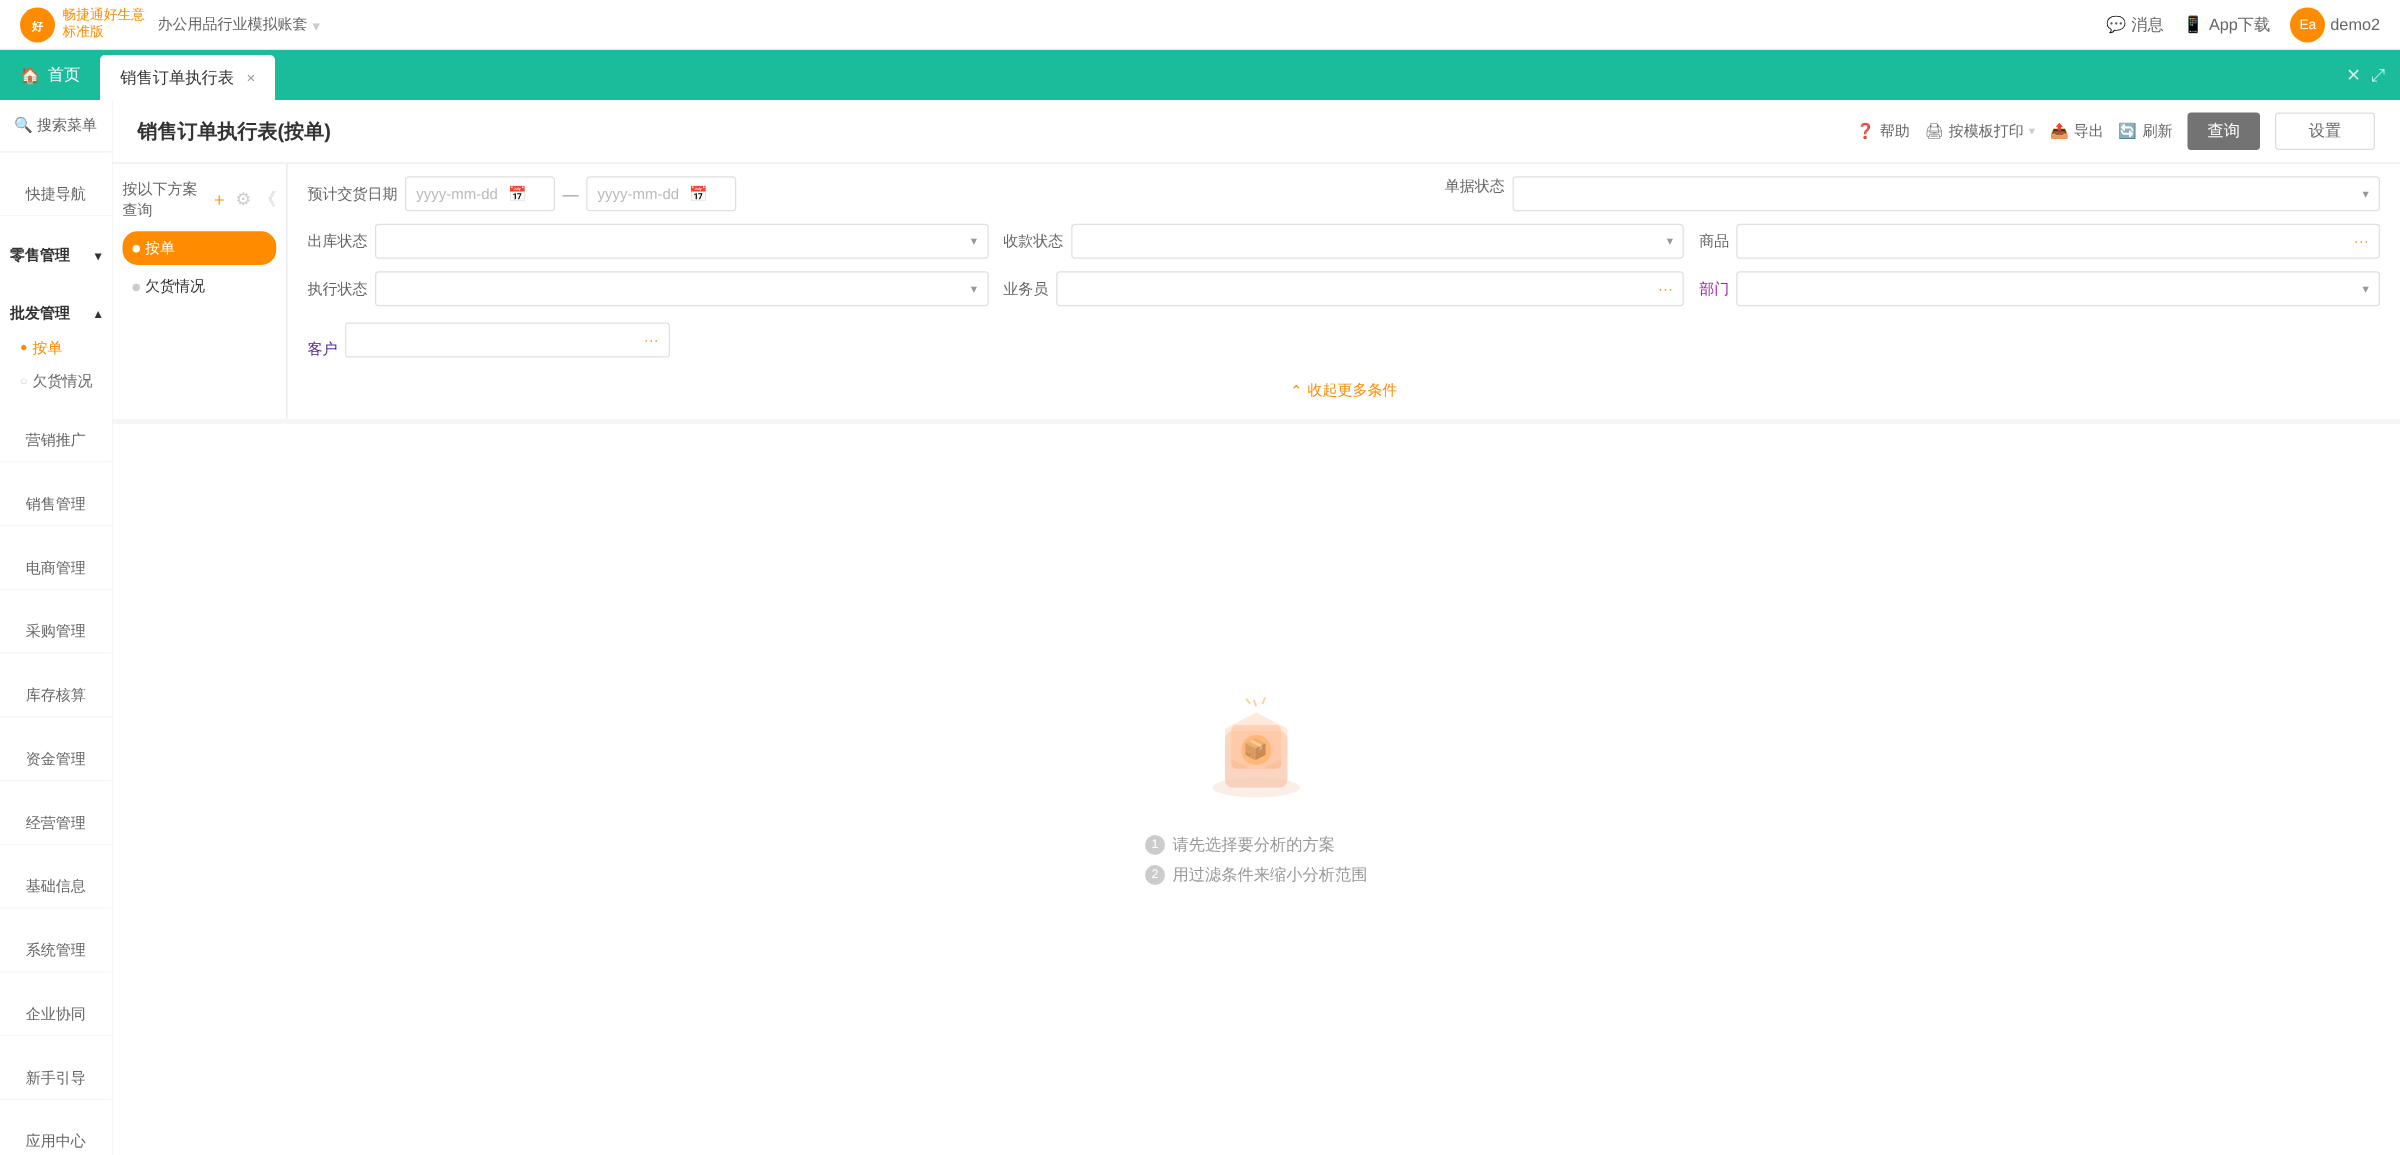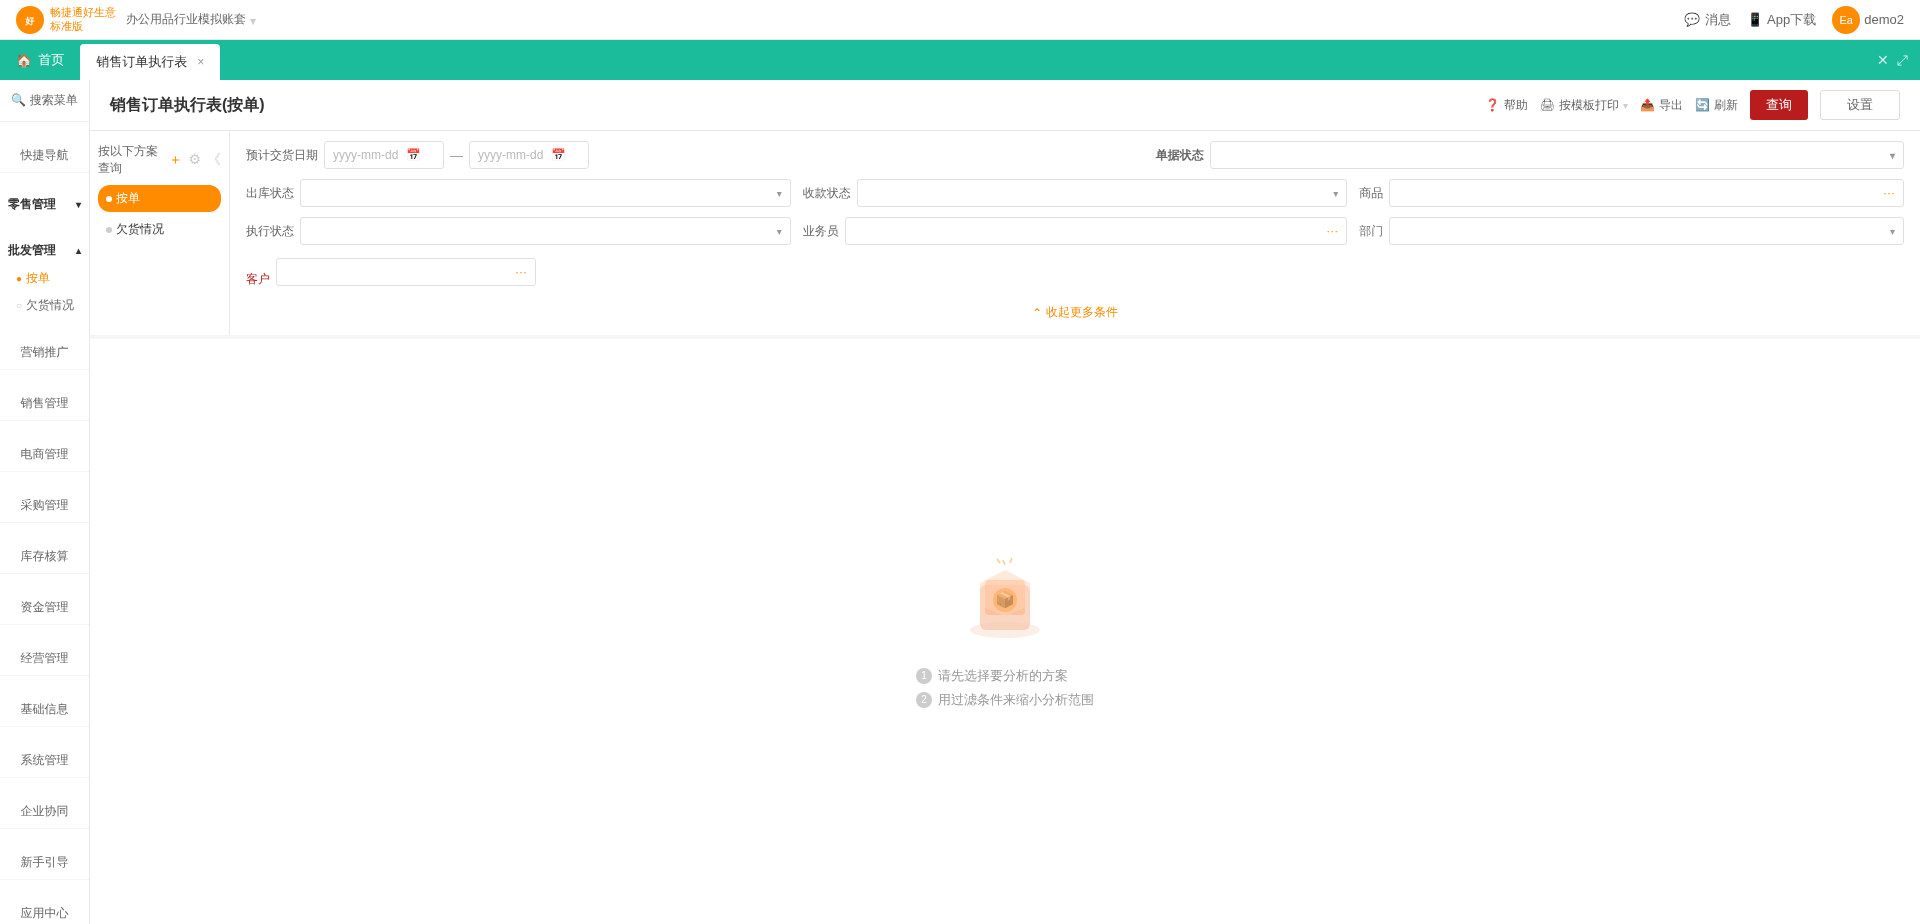--- a/index.html
+++ b/index.html
@@ -39,21 +39,21 @@
     .sidebar-sub-item { padding: 5px 8px 5px 16px; color: #666; font-size: 12px; cursor: pointer; }
 
     
     .content { flex: 1; display: flex; flex-direction: column; overflow: hidden; background: #f5f5f5; }
 
     
     .page-header { background: #fff; padding: 10px 20px; display: flex; align-items: center; justify-content: space-between; border-bottom: 1px solid #e8e8e8; flex-shrink: 0; }
     .page-title { font-size: 16px; font-weight: bold; color: #333; }
     .page-actions { display: flex; align-items: center; gap: 12px; }
     .action-btn { display: flex; align-items: center; gap: 4px; color: #666; font-size: 12px; cursor: pointer; }
-    .btn-primary { background: #b91c1c; color: #fff; border: none; padding: 6px 16px; border-radius: 3px; cursor: pointer; font-size: 13px; }
+    .btn-primary { background: #737373; color: #fff; border: none; padding: 6px 16px; border-radius: 3px; cursor: pointer; font-size: 13px; }
     .btn-secondary { background: #fff; color: #666; border: 1px solid #ddd; padding: 5px 26px; border-radius: 3px; cursor: pointer; font-size: 13px; }
 
     
     .filter-panel { display: flex; background: #fff; flex-shrink: 0; }
     .filter-scheme { width: 140px; border-right: 1px solid #e8e8e8; padding: 12px 8px; flex-shrink: 0; }
     .filter-scheme-title { font-size: 12px; color: #666; margin-bottom: 8px; display: flex; align-items: center; justify-content: space-between; }
     .filter-scheme-title .actions { display: flex; gap: 6px; }
     .scheme-add-icon { color: #ff8c00; cursor: pointer; font-size: 14px; }
     .scheme-item { padding: 5px 8px; border-radius: 12px; font-size: 12px; cursor: pointer; display: flex; align-items: center; gap: 4px; margin-bottom: 4px; }
     .scheme-item.active { background: #ff8c00; color: #fff; }
@@ -244,21 +244,21 @@
               <span style="color:#bbb;">yyyy-mm-dd</span>
               <span style="margin-left:4px;color:#bbb;">📅</span>
             </div>
             <span class="date-separator">—</span>
             <div class="date-input">
               <span style="color:#bbb;">yyyy-mm-dd</span>
               <span style="margin-left:4px;color:#bbb;">📅</span>
             </div>
           </div>
 
-          <div style="display:flex;align-items:center;gap:6px;flex:1;font-weight:bold;">
+          <div style="display:flex;align-items:flex-start;gap:6px;flex:1;">
             <span style="color:#666;font-size:12px;white-space:nowrap;">单据状态</span>
             <div class="filter-input" style="flex:1;">
               <span class="placeholder"></span>
               <span class="dropdown-arrow">▾</span>
             </div>
           </div>
         </div>
 
         <div class="filter-row">
           <div style="display:flex;align-items:center;gap:6px;flex:1;">
@@ -293,31 +293,31 @@
             </div>
           </div>
           <div style="display:flex;align-items:center;gap:6px;flex:1;">
             <span style="color:#666;font-size:12px;white-space:nowrap;">业务员</span>
             <div class="filter-input" style="flex:1;">
               <span class="placeholder"></span>
               <span class="dots">···</span>
             </div>
           </div>
           <div style="display:flex;align-items:center;gap:6px;flex:1;">
-            <span style="color:#737373;font-size:12px;white-space:nowrap;">部门</span>
+            <span style="color:#a21caf;font-size:12px;white-space:nowrap;">部门</span>
             <div class="filter-input" style="flex:1;">
               <span class="placeholder"></span>
               <span class="dropdown-arrow">▾</span>
             </div>
           </div>
         </div>
 
         <div class="filter-row">
           <div style="display:flex;align-items:center;gap:6px;flex:1;">
-            <span style="color:#b91c1c;font-size:12px;white-space:nowrap;margin-top:16px;">客户</span>
+            <span style="color:#4c1d95;font-size:12px;white-space:nowrap;margin-top:16px;">客户</span>
             <div class="filter-input" style="max-width:260px;">
               <span class="placeholder"></span>
               <span class="dots">···</span>
             </div>
           </div>
           <div style="flex:2;"></div>
         </div>
 
         <div class="collapse-btn">
           <span>⌃</span>

